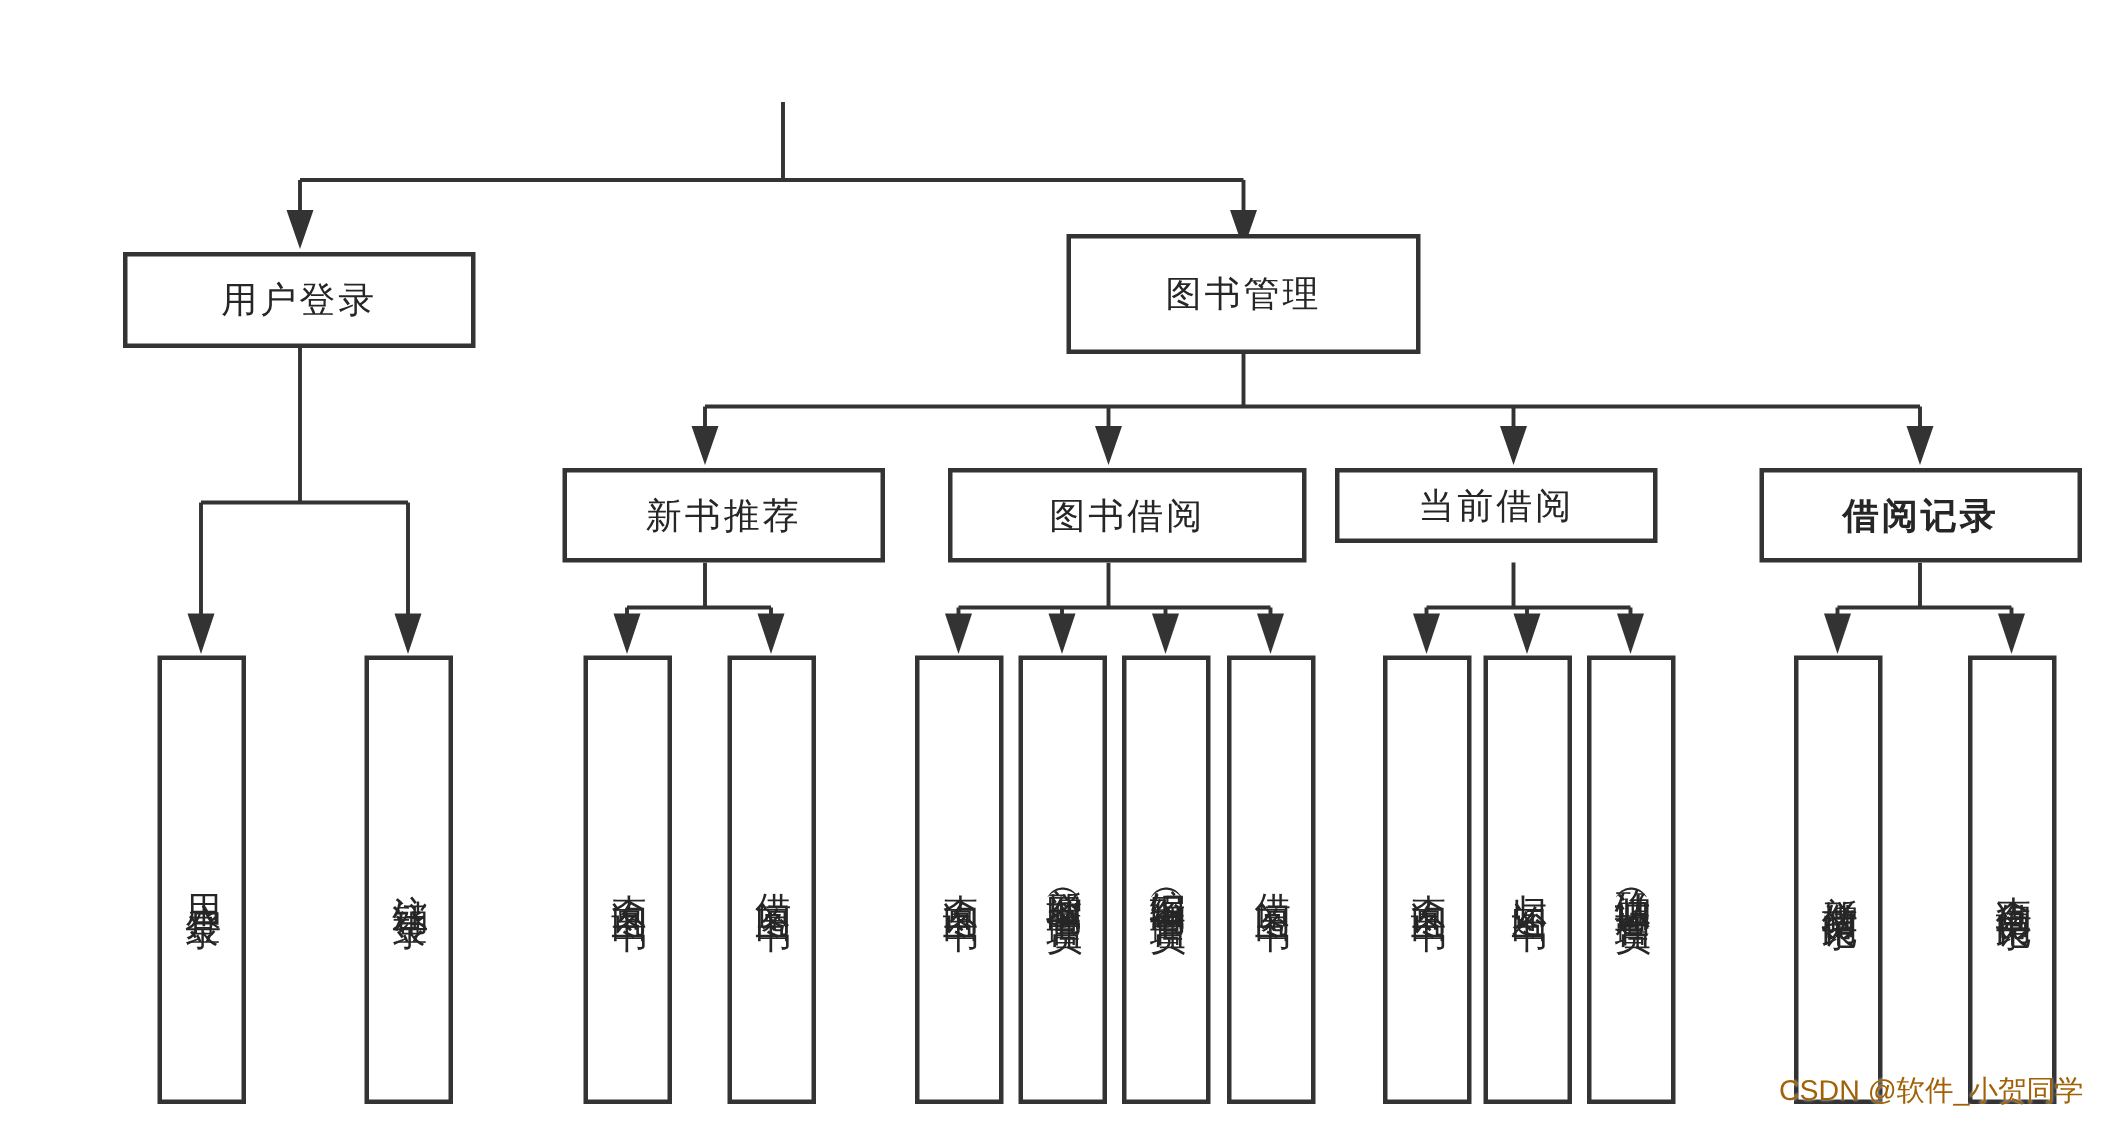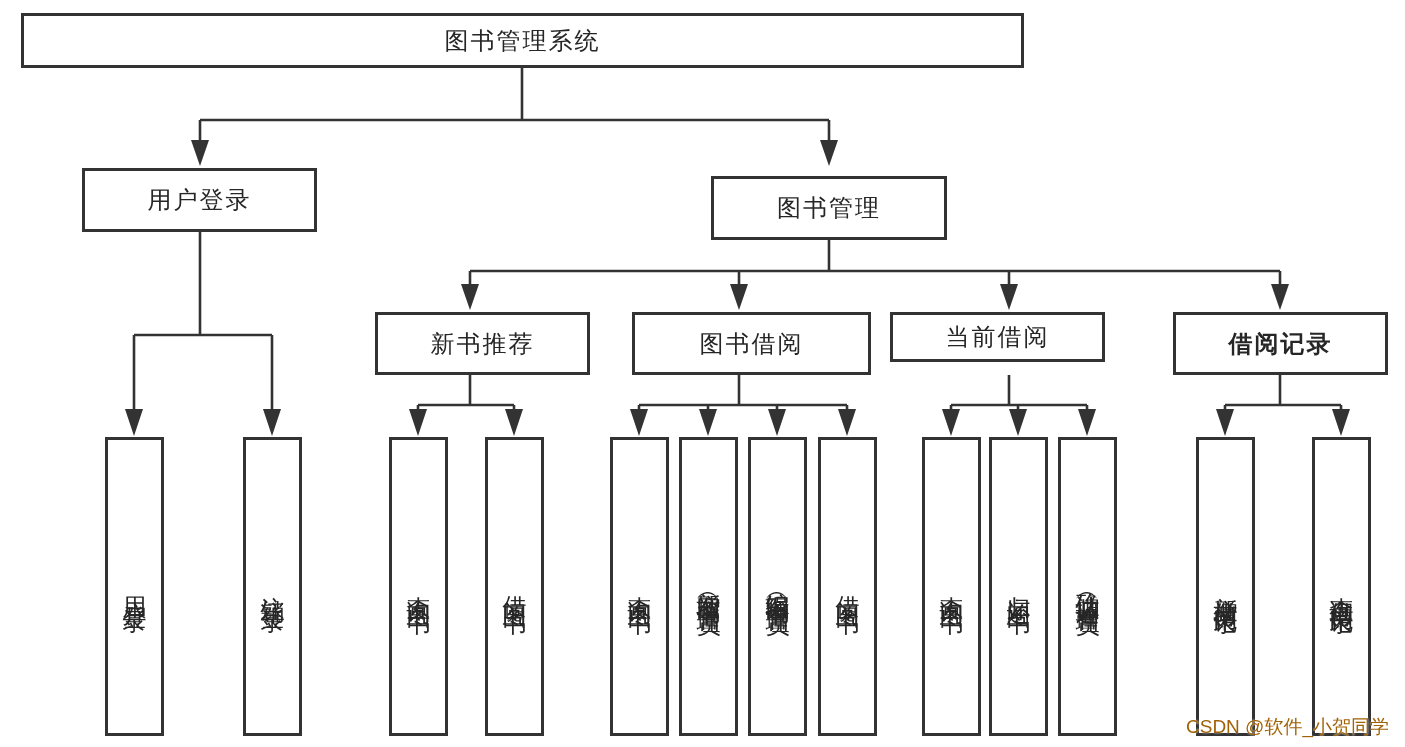--- a/index.html
+++ b/index.html
@@ -101,28 +101,25 @@
       <polygon points="768,409 786,409 777,436"></polygon>
       <polygon points="838,409 856,409 847,436"></polygon>
       <polygon points="942,409 960,409 951,436"></polygon>
       <polygon points="1009,409 1027,409 1018,436"></polygon>
       <polygon points="1078,409 1096,409 1087,436"></polygon>
       <polygon points="1216,409 1234,409 1225,436"></polygon>
       <polygon points="1332,409 1350,409 1341,436"></polygon>
     </g>
   </svg>
 
-  <div class="box" style="left:21px; top:13px; width:1003px; height:55px;">
-    <span class="label">图书管理系统</span>
-  </div>
 
   <div class="box" style="left:82px; top:168px; width:235px; height:64px;">
     <span class="label">用户登录</span>
   </div>
-  <div class="box" style="left:711px; top:176px; width:236px; height:64px;">
+  <div class="box" style="left:711px; top:156px; width:236px; height:80px;">
     <span class="label">图书管理</span>
   </div>
 
   <div class="box" style="left:363px; top:312px; width:215px; height:63px;margin-left:12px;">
     <span class="label">新书推荐</span>
   </div>
   <div class="box" style="left:632px; top:312px; width:239px; height:63px;">
     <span class="label">图书借阅</span>
   </div>
   <div class="box" style="left:890px; top:312px; width:215px; height:50px;justify-content:center;">

